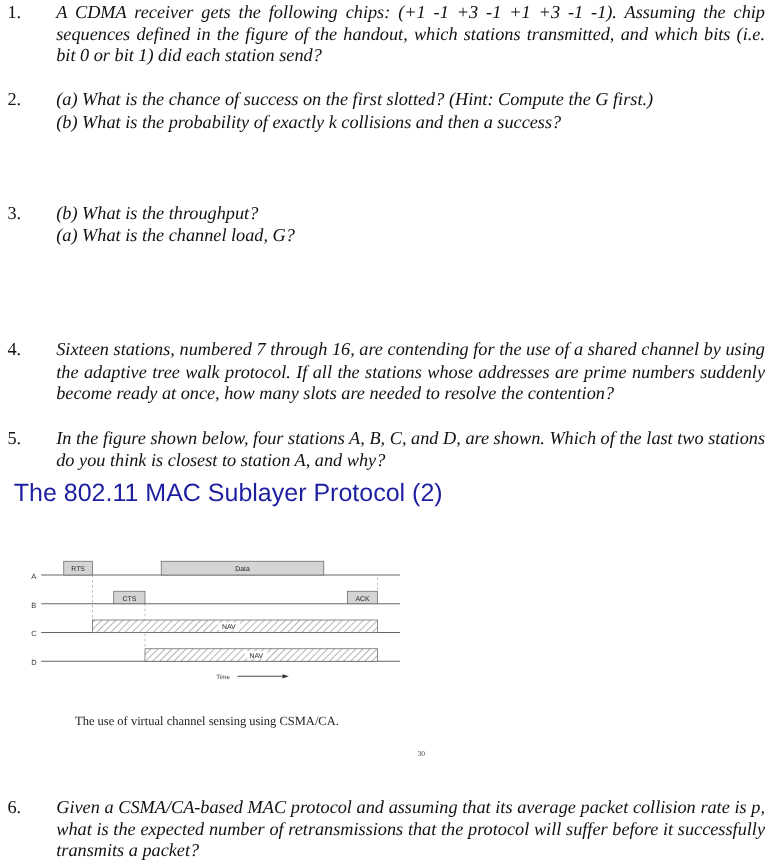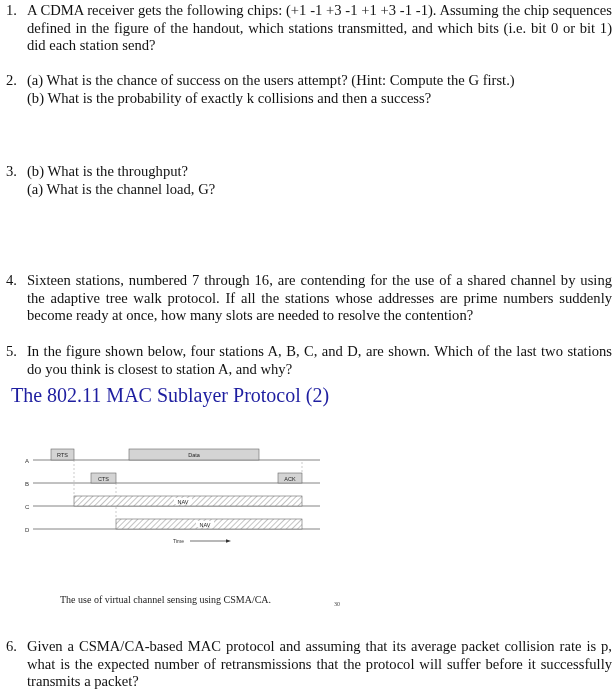--- a/index.html
+++ b/index.html
@@ -1,39 +1,39 @@
 <!DOCTYPE html>
 <html><head>
 <meta charset="utf-8">
 <style>
   html, body { margin: 0; padding: 0; background: #ffffff; }
   body { width: 615px; height: 693px; position: relative; overflow: hidden;
          font-family: "Liberation Serif", serif; color: #111; }
   .q { position: absolute; left: 0; width: 612px; font-size: 14.6px; line-height: 17.6px; }
   .q .num { position: absolute; left: 6px; top: 0; }
-  .q .body { margin-left: 27px; text-align: justify; }
+  .q .body { margin-left: 45px; text-align: justify; font-style: italic; }
   .q .sub { display: block; }
   .slide-title { position: absolute; left: 11px; top: 384px; font-size: 20px;
-                 color: #1e1ea0; font-family: Liberation Serif, serif; }
+                 color: #1e1ea0; font-family: Liberation Sans, sans-serif; }
   .diagram { position: absolute; left: 0; top: 440px; }
-  .caption { position: absolute; left: 60px; top: 594px; font-size: 10px; color: #222; }
+  .caption { position: absolute; left: 60px; top: 572px; font-size: 10px; color: #222; }
   .page-no { position: absolute; left: 334px; top: 601px; font-size: 6px; color: #444; }
 </style>
 </head>
 <body>
 
 <div class="q" style="top:2px;">
   <span class="num">1.</span>
   <div class="body">A CDMA receiver gets the following chips: (+1 -1 +3 -1 +1 +3 -1 -1). Assuming the chip sequences defined in the figure of the handout, which stations transmitted, and which bits (i.e. bit 0 or bit 1) did each station send?</div>
 </div>
 
 <div class="q" style="top:72px;">
   <span class="num">2.</span>
   <div class="body">
-    <span class="sub">(a) What is the chance of success on the users attempt? (Hint: Compute the G first.)</span>
+    <span class="sub">(a) What is the chance of success on the first slotted? (Hint: Compute the G first.)</span>
     <span class="sub">(b) What is the probability of exactly k collisions and then a success?</span>
   </div>
 </div>
 
 <div class="q" style="top:163px;">
   <span class="num">3.</span>
   <div class="body">
     <span class="sub">(b) What is the throughput?</span>
     <span class="sub">(a) What is the channel load, G?</span>
   </div>

